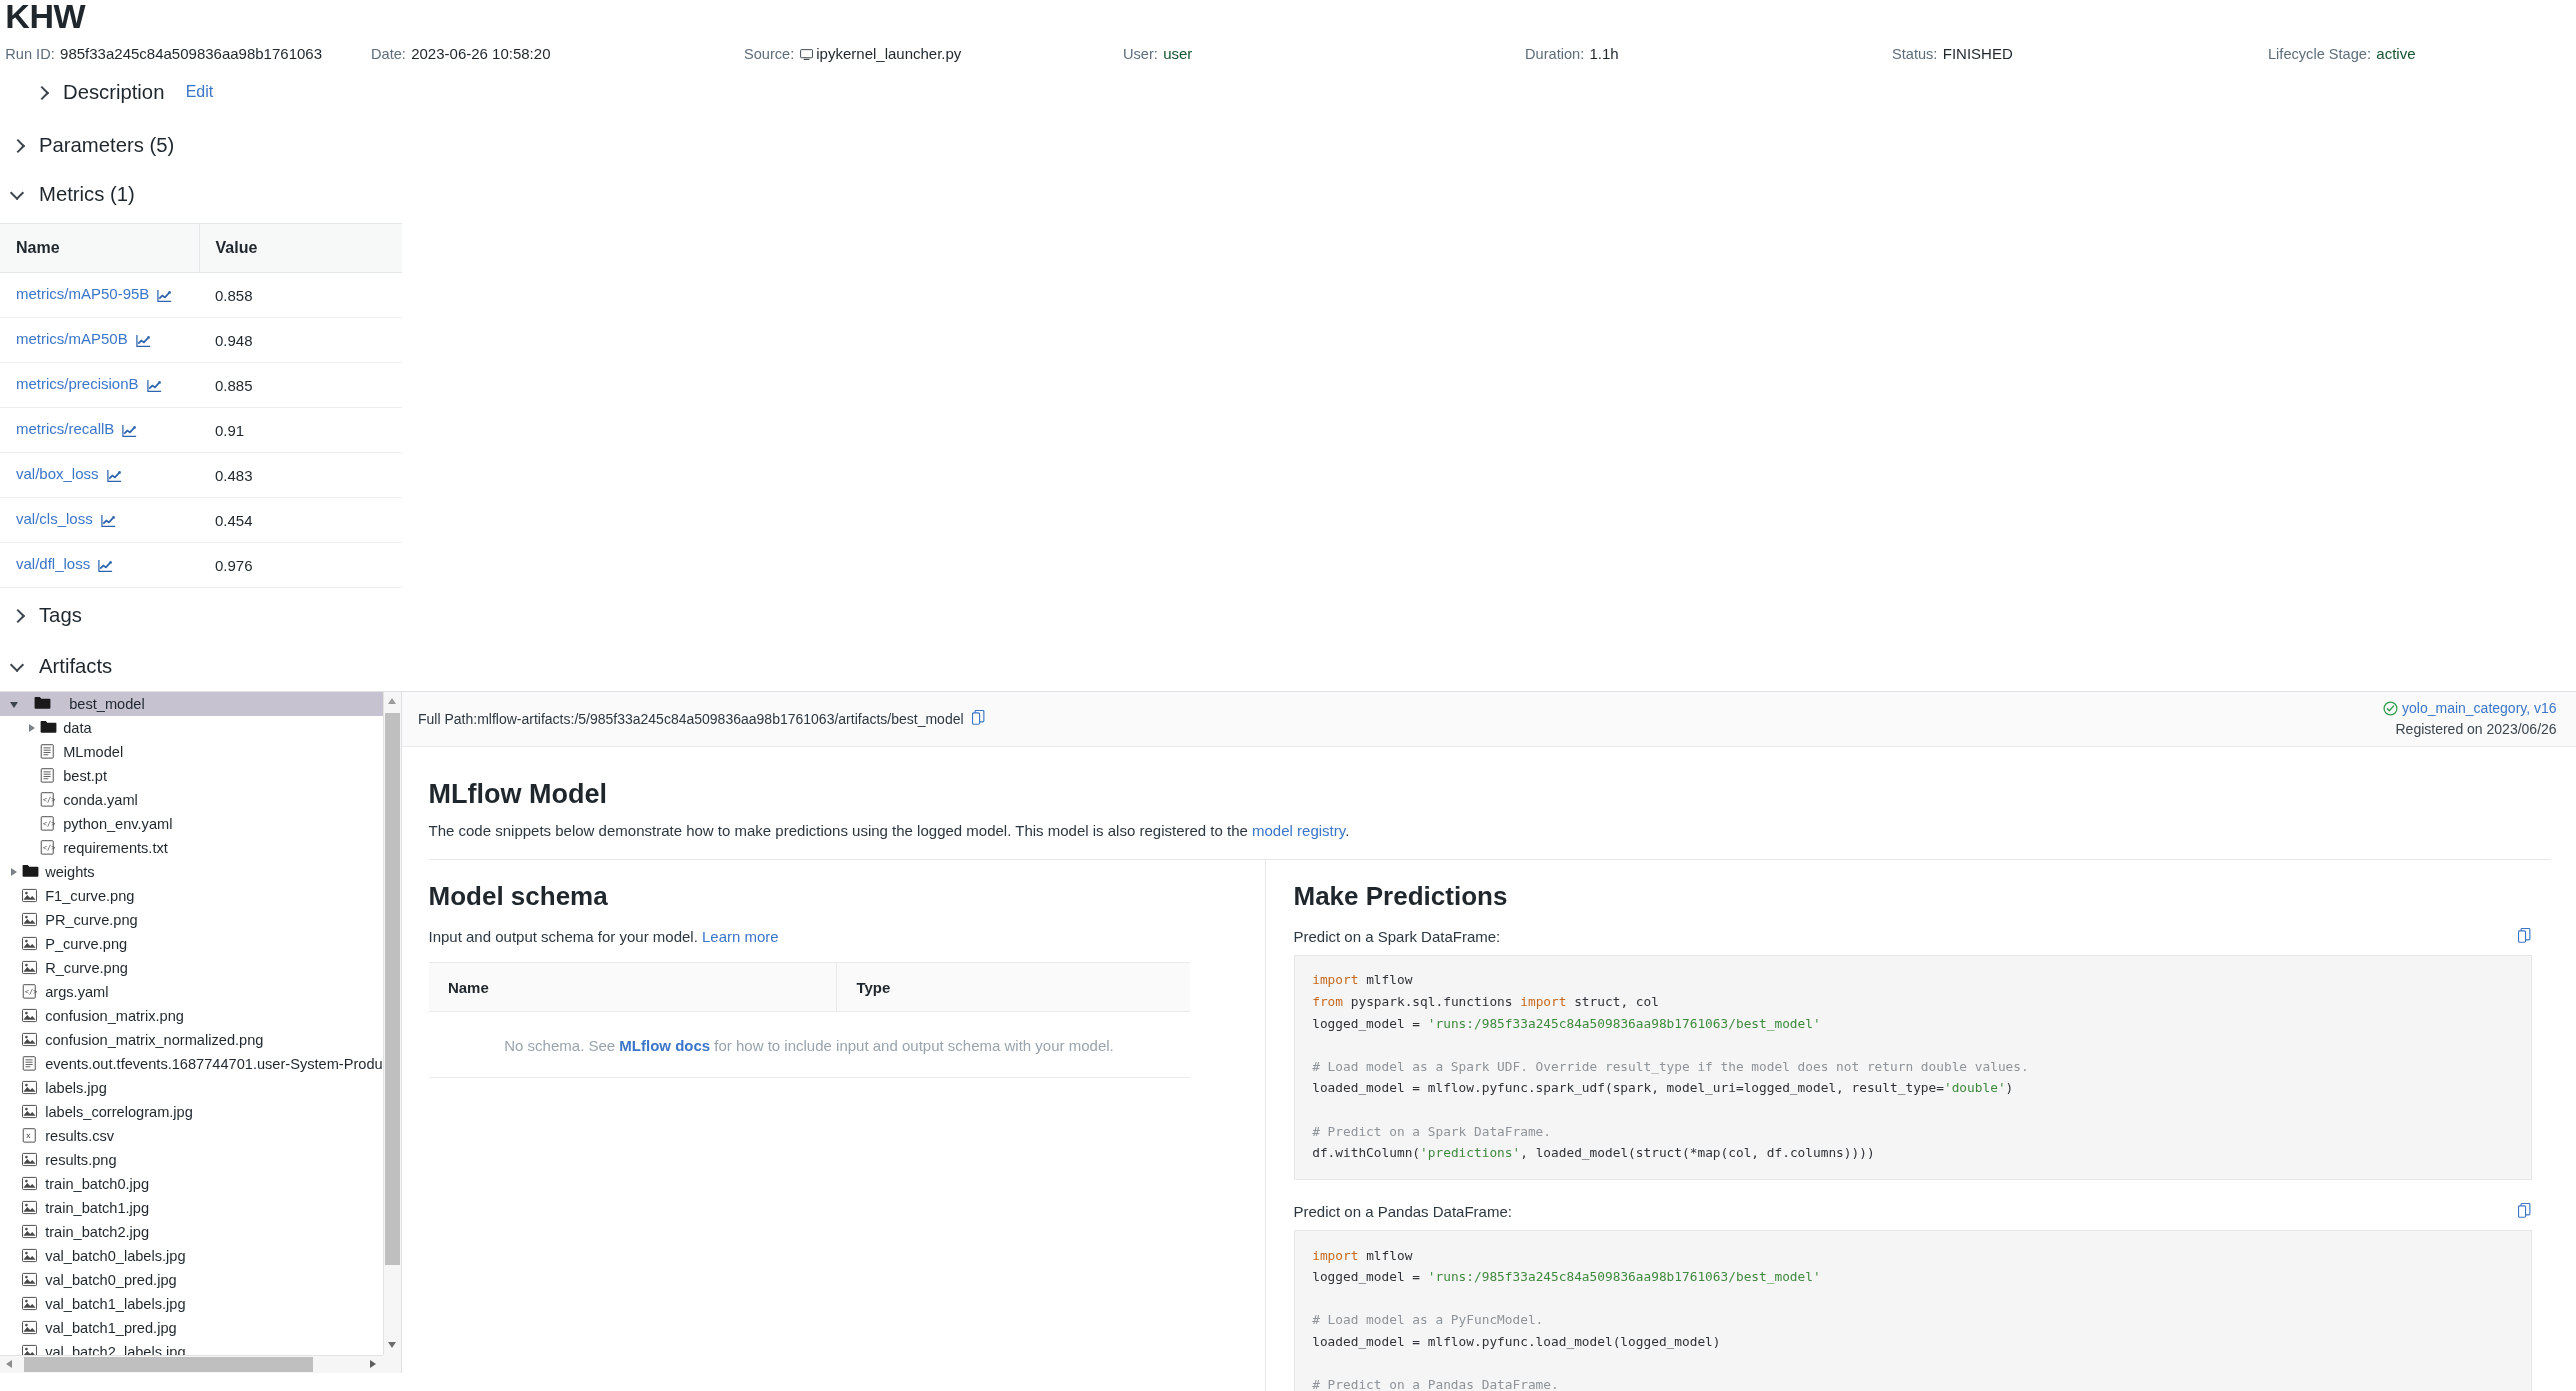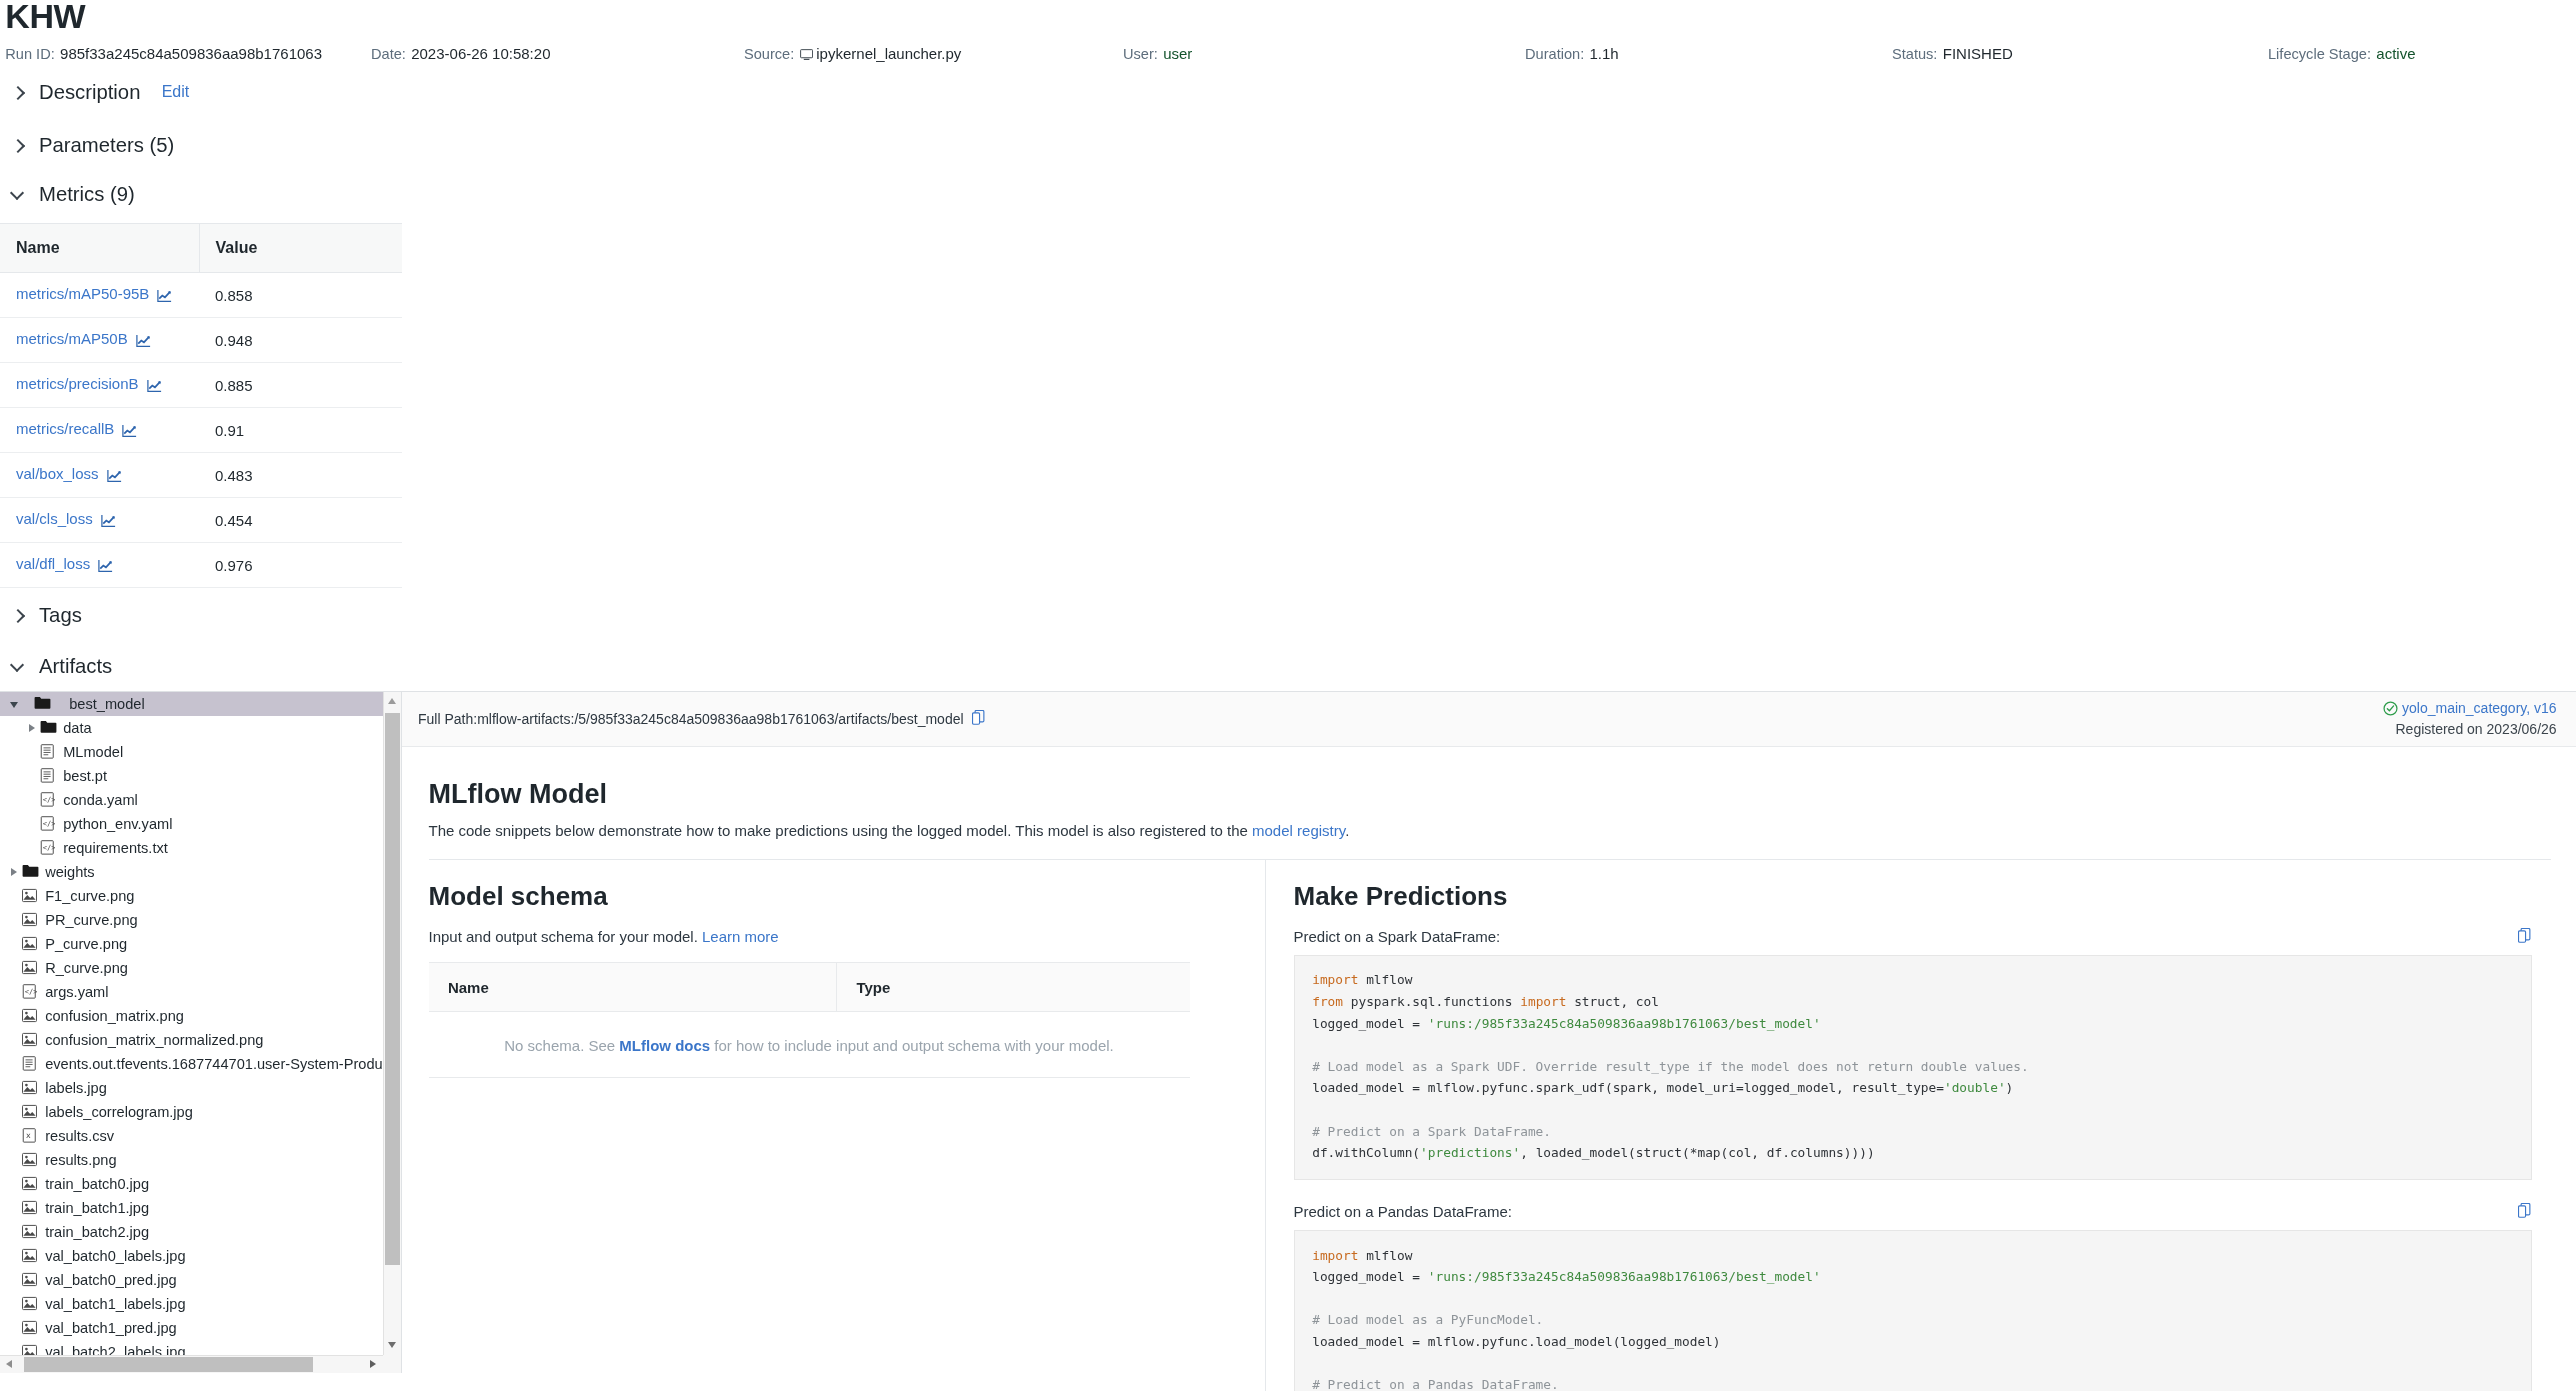--- a/index.html
+++ b/index.html
@@ -232,34 +232,34 @@
       <div class="meta-item" style="left: 744px;"><span class="meta-label">Source:</span><span class="meta-val"><span class="monitor-ico"><svg width="13.2" height="11.5" viewBox="0 0 15 13">
               <rect x="0.7" y="0.7" width="13.6" height="9.2" rx="0.8" fill="none" stroke="#3c454d" stroke-width="1.1"></rect>
               <rect x="4.3" y="11.1" width="6.4" height="1.3" fill="#3c454d"></rect>
             </svg></span>ipykernel_launcher.py</span></div>
       <div class="meta-item" style="left: 1123px;"><span class="meta-label">User:</span><span class="meta-val link">user</span></div>
       <div class="meta-item" style="left: 1525px;"><span class="meta-label">Duration:</span><span class="meta-val">1.1h</span></div>
       <div class="meta-item" style="left: 1892px;"><span class="meta-label">Status:</span><span class="meta-val">FINISHED</span></div>
       <div class="meta-item" style="left: 2268px;"><span class="meta-label">Lifecycle Stage:</span><span class="meta-val link">active</span></div>
     </div>
 
-  <div class="section-head" style="top:79px;">
+  <div class="section-head" style="top:79px;padding-left:24px;">
     <span class="chev"></span>
     <span class="sec-label">Description</span>
     <span class="edit-link">Edit</span>
   </div>
 
   <div class="section-head" style="top:132px;">
     <span class="chev"></span>
     <span class="sec-label">Parameters (5)</span>
   </div>
 
   <div class="section-head" style="top:181px;">
     <span class="chev open"></span>
-    <span class="sec-label">Metrics (9)</span>
+    <span class="sec-label">Metrics (1)</span>
   </div>
 
   <table class="metrics-table">
     <thead>
       <tr>
         <th>Name</th>
         <th class="c2">Value</th>
       </tr>
     </thead>
     <tbody id="metrics-body">

